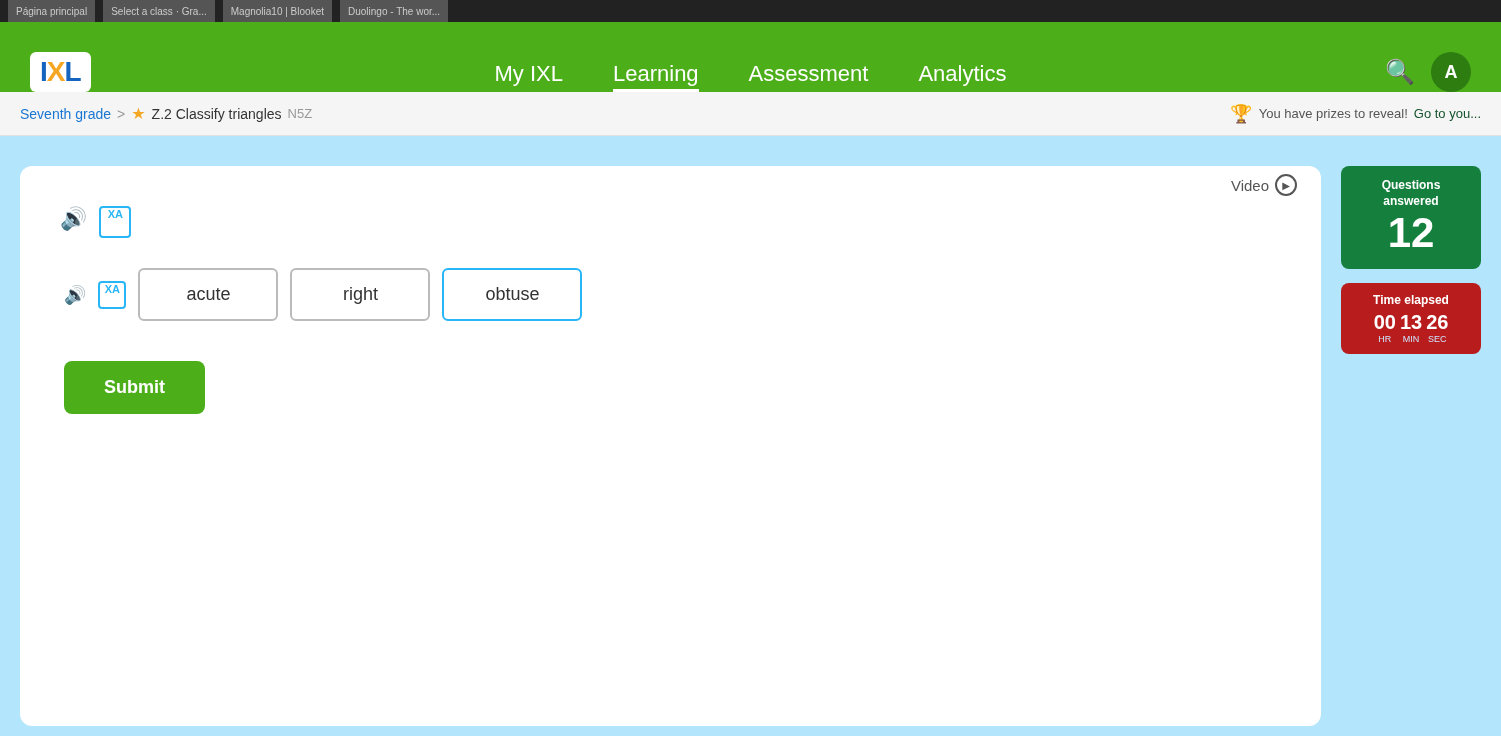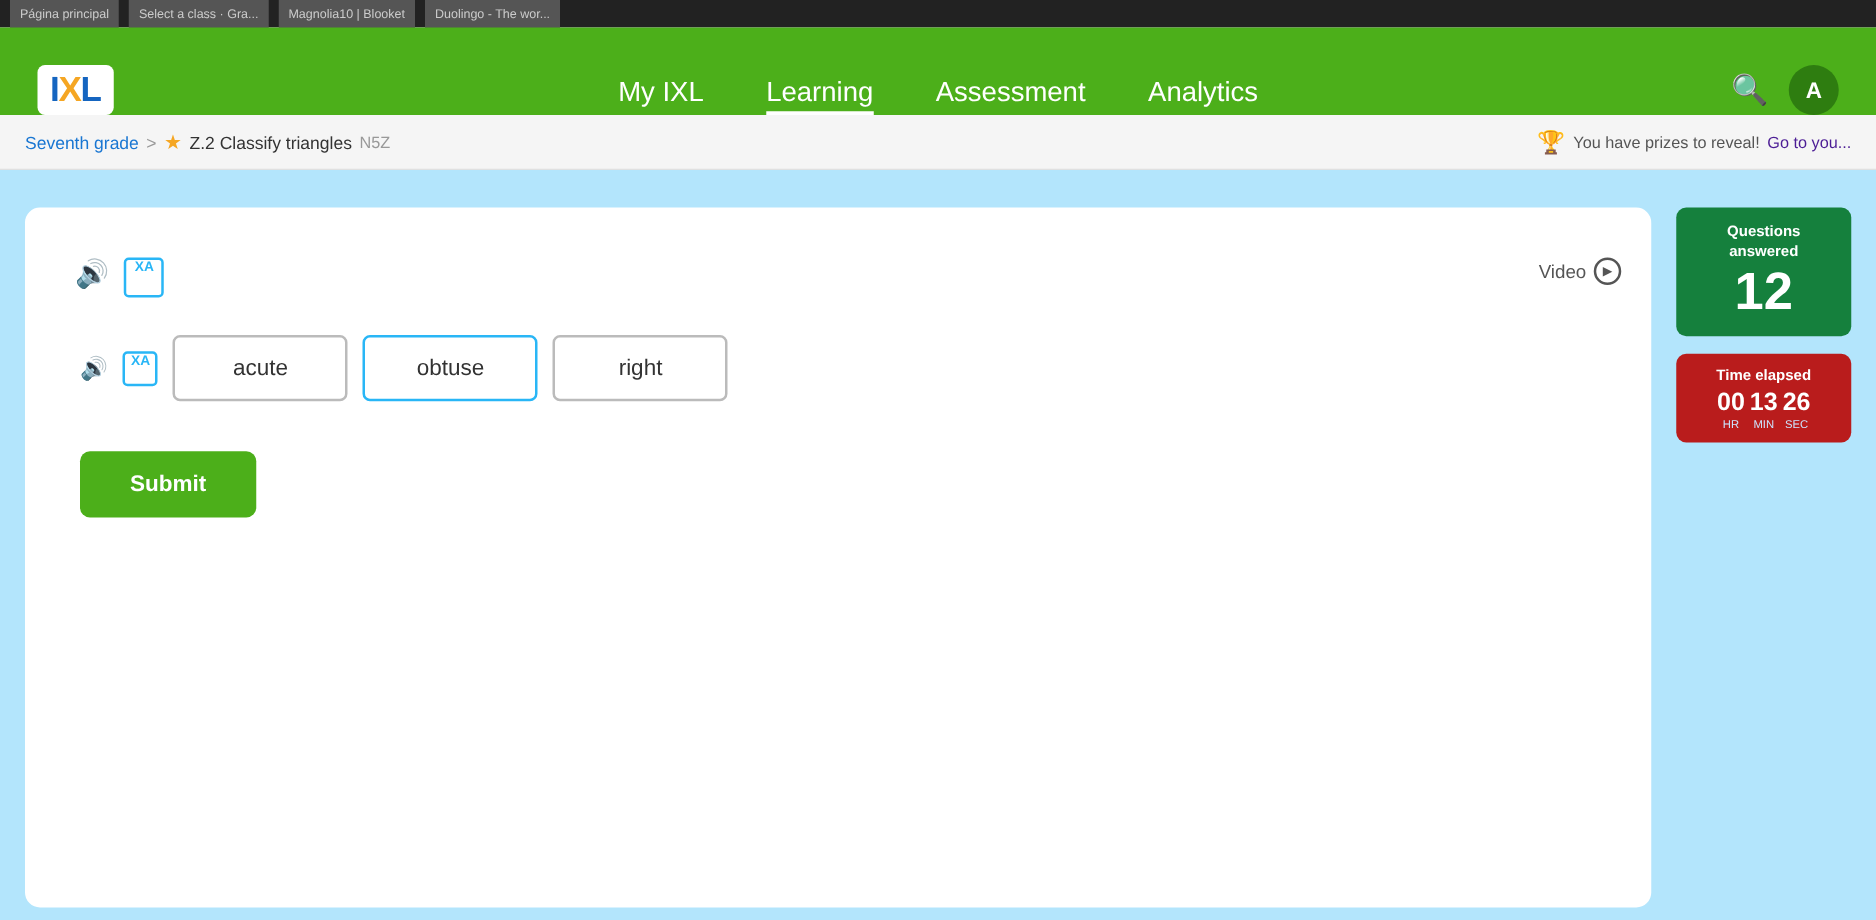--- a/index.html
+++ b/index.html
@@ -110,21 +110,21 @@
     .breadcrumb-code { color: #999; font-size: 13px; }
     .prizes-notice {
       margin-left: auto;
       font-size: 13px;
       color: #555;
       display: flex;
       align-items: center;
       gap: 6px;
     }
     .trophy-icon { color: #f5a623; font-size: 18px; }
-    .prizes-link { color: #4c1d95; cursor: pointer; }
+    .prizes-link { color: #14532d; cursor: pointer; }
 
     
     .main-area {
       background: #b3e5fc;
       min-height: 620px;
       padding: 30px 20px;
       display: flex;
       gap: 20px;
     }
 
@@ -212,21 +212,21 @@
       padding: 16px 40px;
       font-size: 18px;
       font-weight: 600;
       cursor: pointer;
       margin-left: 4px;
     }
 
     
     .video-btn {
       position: absolute;
-      top: 40px;
+      top: 8px;
       right: 24px;
       display: flex;
       align-items: center;
       gap: 6px;
       background: none;
       border: none;
       color: #555;
       font-size: 15px;
       cursor: pointer;
     }
@@ -446,22 +446,22 @@
       </button>
     </div>
 
     
     <div class="answers-row">
       <button class="audio-btn" style="font-size:18px;">🔊</button>
       <button class="translate-btn">
         <div class="translate-icon" style="width:28px;height:28px;font-size:11px;">XA</div>
       </button>
       <button class="answer-btn">acute</button>
+      <button class="answer-btn">right</button>
       <button class="answer-btn selected">obtuse</button>
-      <button class="answer-btn">right</button>
     </div>
 
     
     <button class="submit-btn">Submit</button>
 
   </div>
 
   <div class="right-sidebar">
 
     <div class="questions-answered-card">

